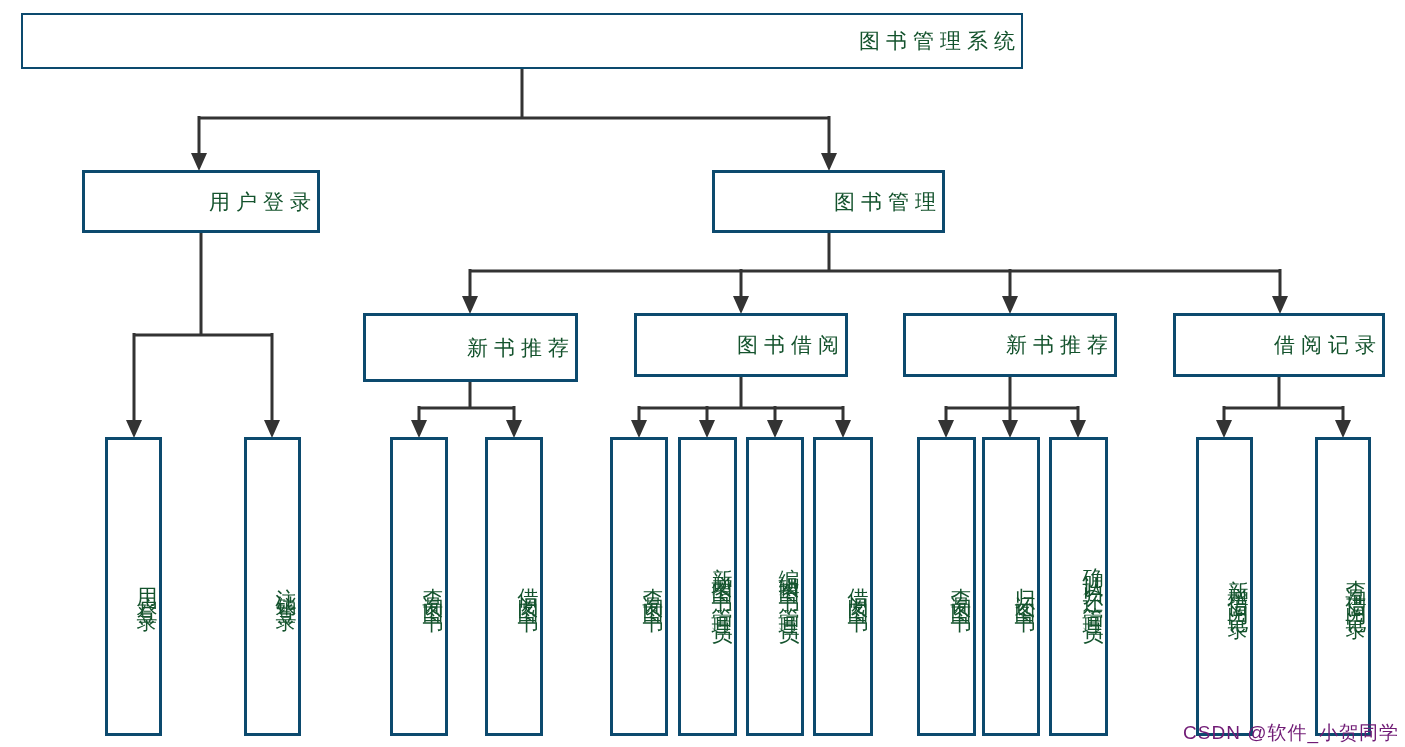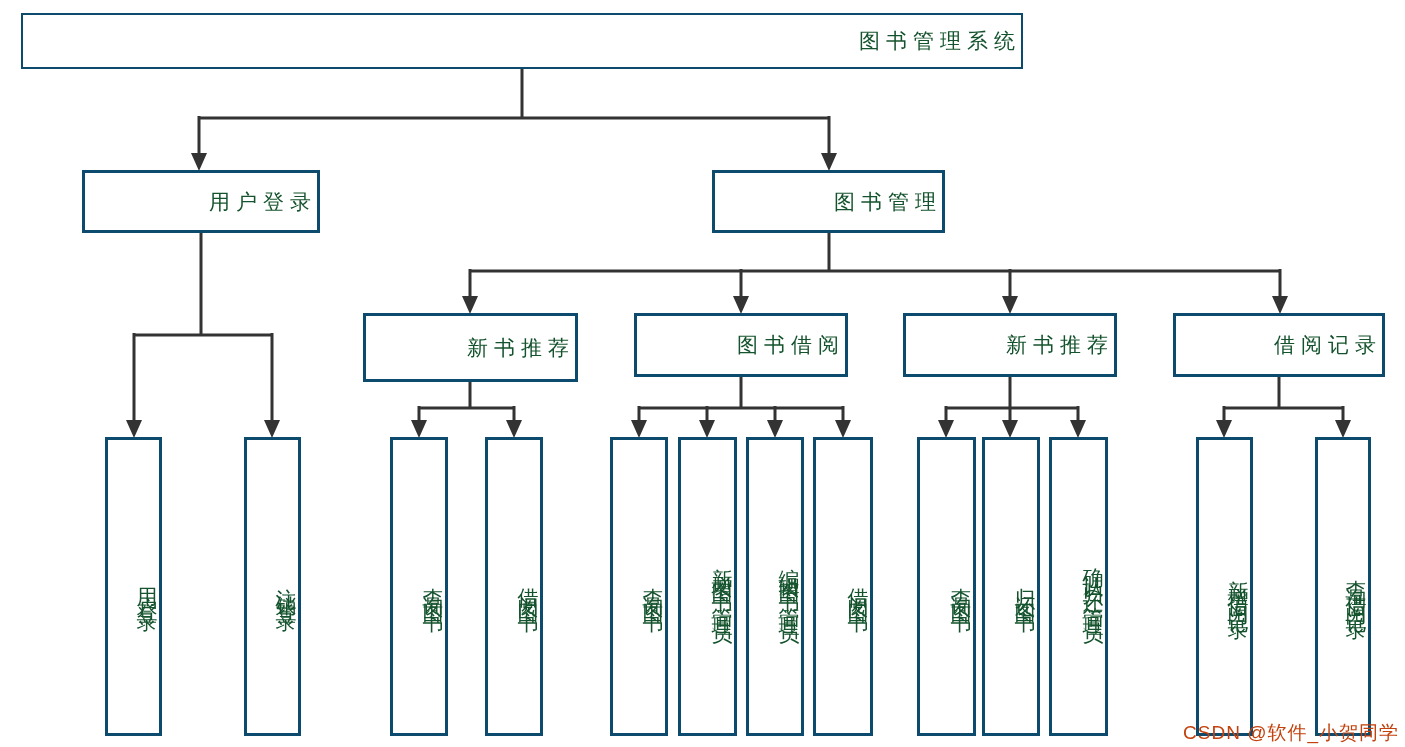--- a/index.html
+++ b/index.html
@@ -13,21 +13,21 @@
     border:3px solid #0c4a6e; display:flex; align-items:center; justify-content:flex-end;
     color:#14532d; font-size:21px; letter-spacing:6px; text-indent:6px; z-index:2;
   }
   .box.root { border-width:2.5px; }
   .leaf span {
     writing-mode:vertical-rl; text-orientation:mixed;
     letter-spacing:8px; line-height:1.15; text-indent:0;
   }
   .watermark {
     position:absolute; right:6px; bottom:1px; z-index:3;
-    color:#c2410c; font-size:19px; letter-spacing:1px;
+    color:#701a75; font-size:19px; letter-spacing:1px;
   }
 </style>
 </head>
 <body>
 
 <div class="canvas">
 
   <svg class="connectors" width="1405" height="747" viewBox="0 0 1405 747">
 
     <g stroke="#333333" stroke-width="3" fill="none">

